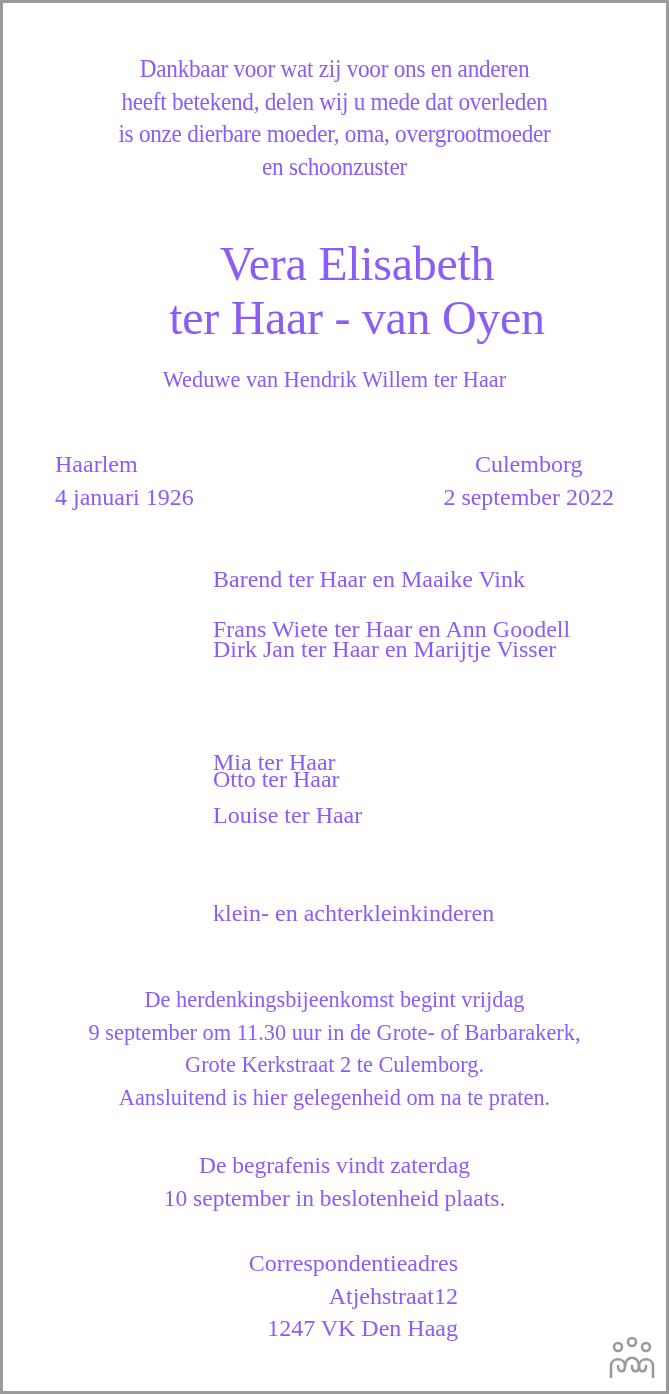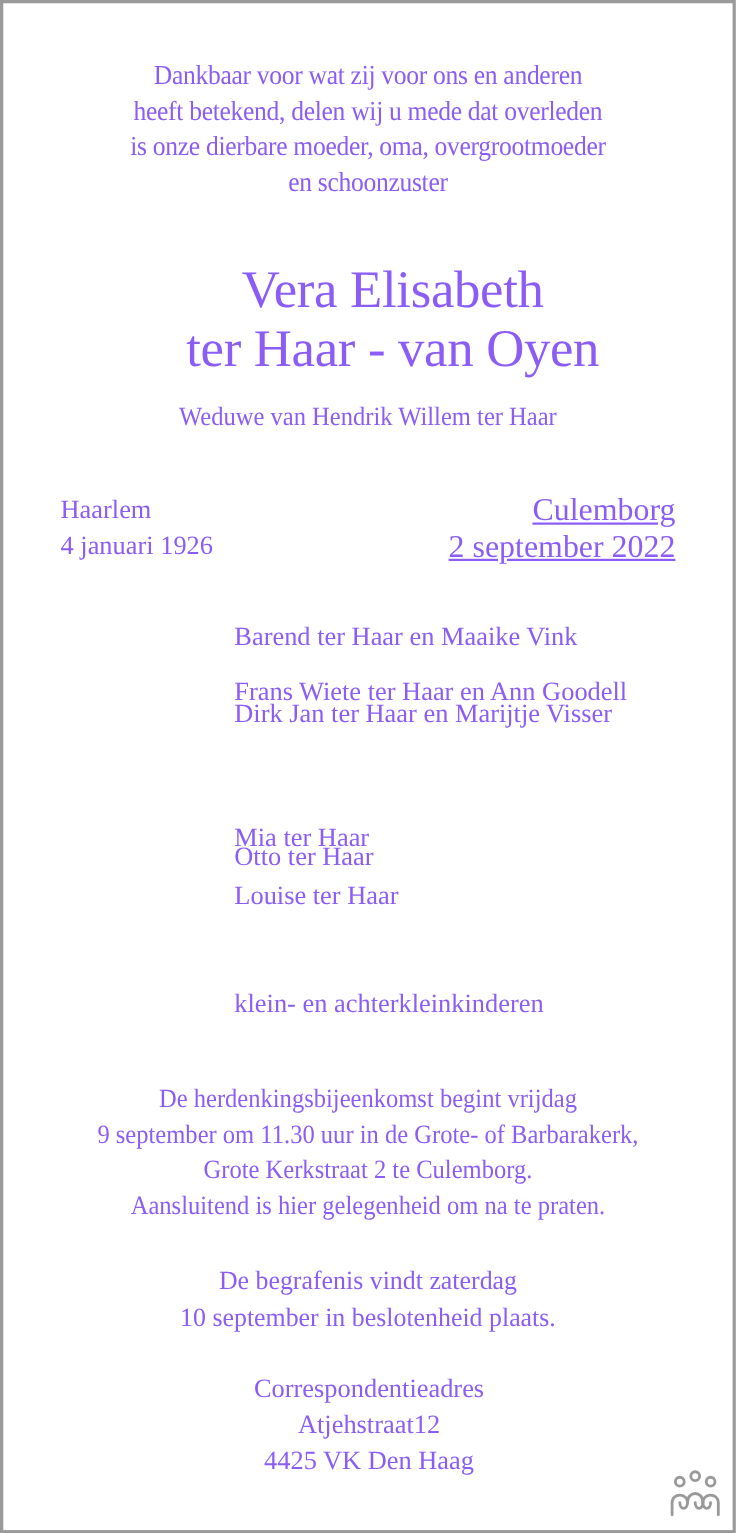--- a/index.html
+++ b/index.html
@@ -12,25 +12,25 @@
     background: #fff;
     color: #8b5cf6;
     font-family: "Liberation Serif", "DejaVu Serif", serif;
   }
   .abs { position: absolute; white-space: nowrap; }
   .center { left: 0; right: 0; text-align: center; }
   .intro { top: 50px; font-size: 25px; line-height: 32.5px; letter-spacing: -0.3px; transform: scaleX(0.93); transform-origin: center; }
   .name { top: 234px; font-size: 48px; line-height: 54px; letter-spacing: -0.3px; margin-left: 45px; }
   .widow { top: 361px; font-size: 24px; line-height: 30px; transform: scaleX(0.93); }
   .place-left { left: 52px; top: 445px; font-size: 24px; line-height: 33px; }
-  .place-right { right: 52px; top: 445px; font-size: 29px; line-height: 33px; text-align: right; text-decoration: underline; }
+  .place-right { right: 52px; top: 445px; font-size: 24px; line-height: 33px; text-align: center; }
   .family { left: 210px; font-size: 24px; line-height: 30px; }
   .service { top: 980px; font-size: 24px; line-height: 32.5px; transform: scaleX(0.93); }
   .funeral { top: 1146px; font-size: 24px; line-height: 32.5px; transform: scaleX(0.98); }
-  .address { left: 210px; width: 245px; top: 1244px; font-size: 24px; line-height: 32.5px; text-align: center; }
+  .address { left: 210px; width: 245px; top: 1244px; font-size: 24px; line-height: 32.5px; text-align: right; }
   .line { display: block; }
   .logo { position: absolute; right: 10px; bottom: 10px; width: 48px; height: 48px; }
 </style>
 </head>
 <body>
 
 <div class="card">
 
   <div class="abs center intro">
     <span class="line">Dankbaar voor wat zij voor ons en anderen</span>
@@ -72,21 +72,21 @@
   </div>
 
   <div class="abs center funeral">
     <span class="line">De begrafenis vindt zaterdag</span>
     <span class="line">10 september in beslotenheid plaats.</span>
   </div>
 
   <div class="abs address">
     <span class="line">Correspondentieadres</span>
     <span class="line">Atjehstraat12</span>
-    <span class="line">4425 VK  Den Haag</span>
+    <span class="line">1247 VK  Den Haag</span>
   </div>
 
   <svg class="logo" viewBox="0 0 48 48" fill="none" stroke="#9a9a9a" stroke-width="2.6" stroke-linecap="round">
     <circle cx="10" cy="14" r="4"></circle>
     <circle cx="24" cy="9" r="4"></circle>
     <circle cx="38" cy="14" r="4"></circle>
     <path d="M3 44 V33 C3 24 17 24 17 33 C17 40 10 40 10 33"></path>
     <path d="M17 33 C17 22 31 22 31 33 C31 40 24 40 24 33"></path>
     <path d="M31 33 C31 24 45 24 45 33 V44"></path>
     <path d="M38 33 C38 40 31 40 31 33"></path>

